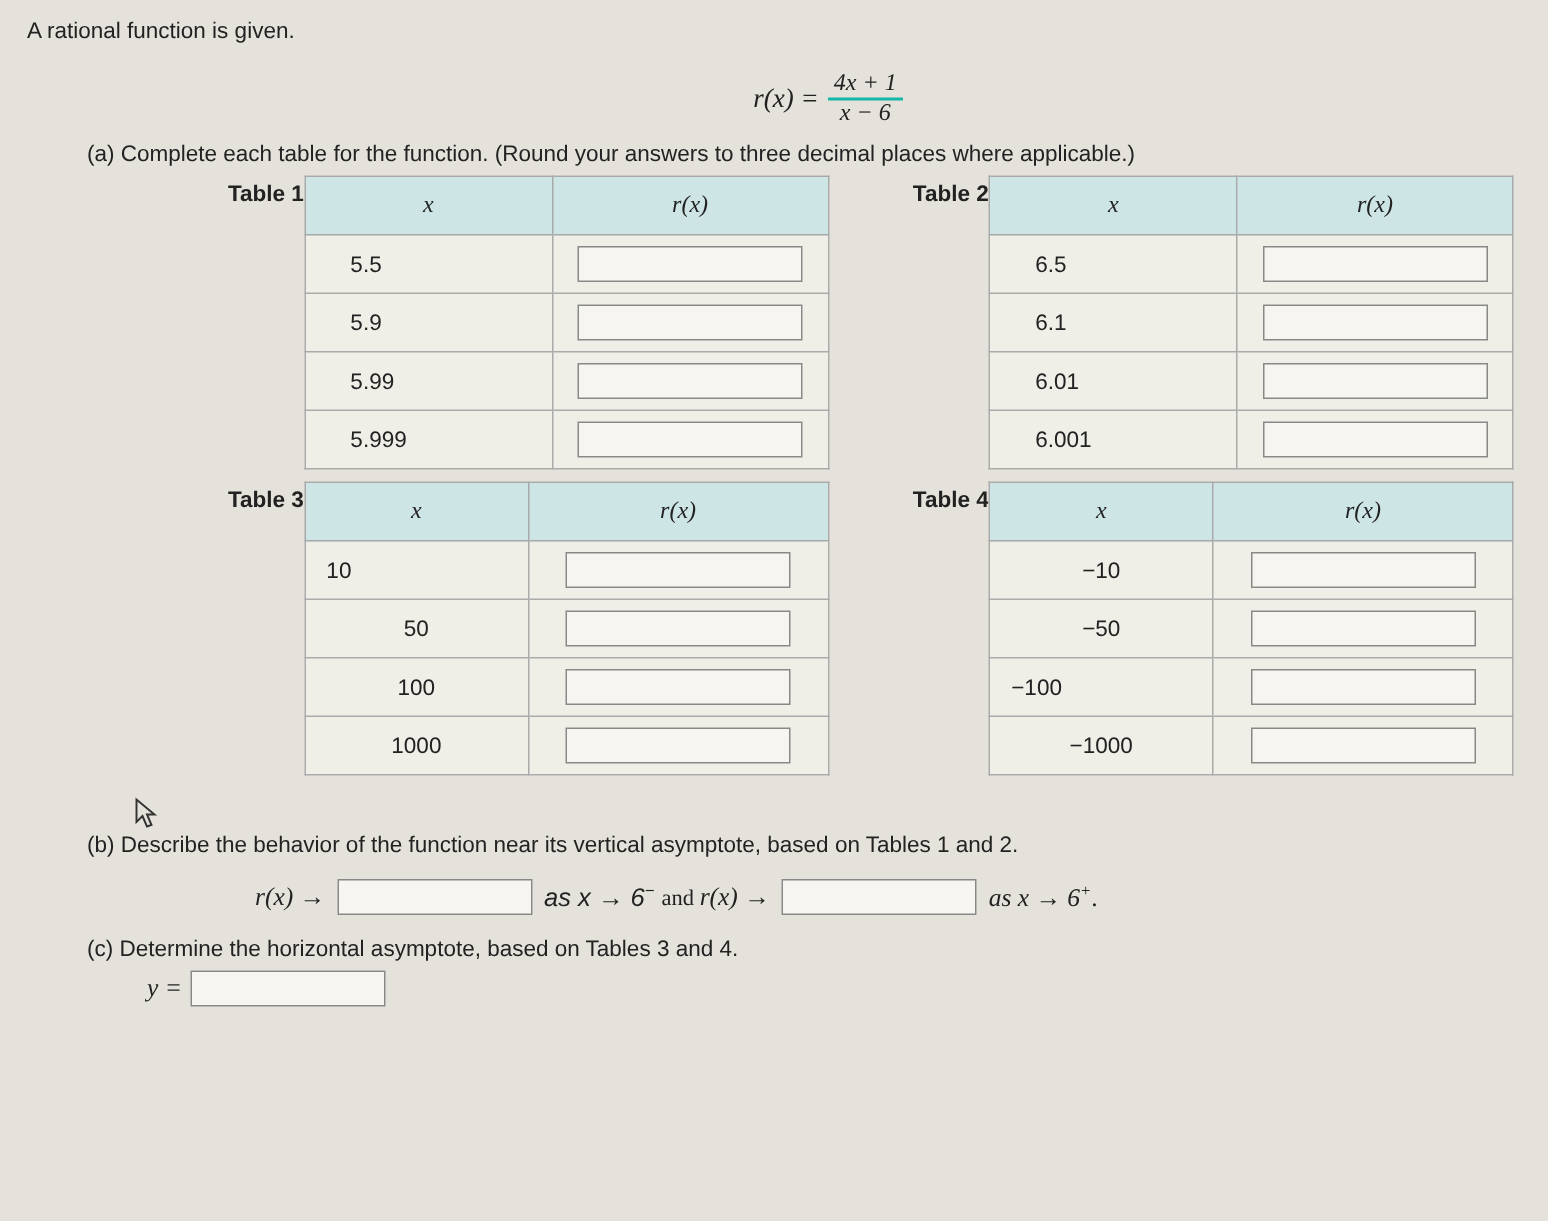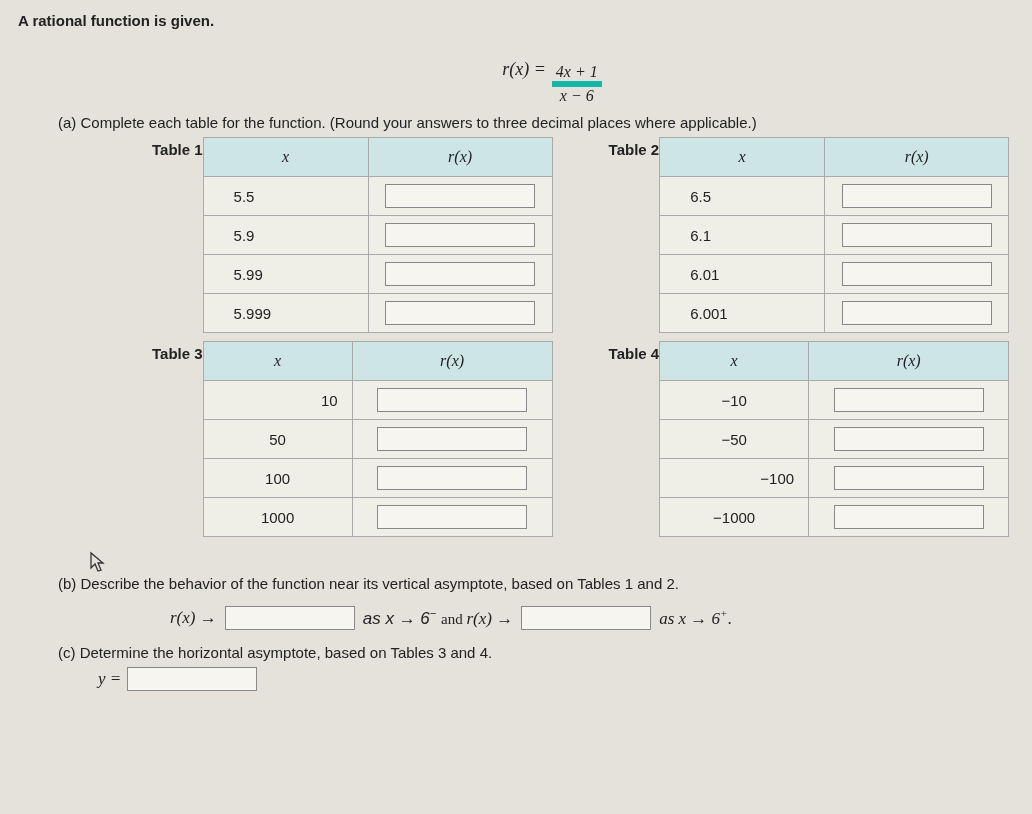--- a/index.html
+++ b/index.html
@@ -4,41 +4,41 @@
 <style>
   body {
     margin: 0;
     padding: 12px 18px;
     background: #e4e2da;
     font-family: Verdana, Geneva, sans-serif;
     font-size: 15px;
     color: #222;
     width: 996px;
   }
-  .intro { margin-bottom: 6px; font-weight: bold; }
+  .intro { margin-bottom: 18px; }
   .func-line {
     padding-left: 72px;
     display: flex;
     align-items: center;
     gap: 6px;
     font-family: "Times New Roman", serif;
     font-style: italic;
     font-size: 18px;
     margin-bottom: 10px;
     justify-content: center;
   }
   .frac {
     display: inline-flex;
     flex-direction: column;
     align-items: center;
     line-height: 1.1;
     font-style: italic;
     font-size: 16px;
   }
-  .frac .num { border-bottom: 6px solid #14b8a6; padding: 0 4px; margin-top: 28px; }
+  .frac .num { border-bottom: 2px solid #14b8a6; padding: 0 4px; }
   .frac .den { padding: 0 4px; font-family: Liberation Serif, serif; }
   .part-a { padding-left: 40px; margin-bottom: 6px; }
   .tables-wrap {
     display: flex;
     gap: 52px;
     padding-left: 130px;
     margin-bottom: 14px;
   }
   .table-col { display: flex; flex-direction: row; }
   .table-title { font-weight: bold; margin: 4px 0 6px 4px; }
@@ -191,21 +191,21 @@
 <div class="tables-wrap" style="margin-top:-6px;">
   <div class="table-col">
     <div class="table-title">Table 3</div>
     <table>
       <tbody>
           <tr>
             <th>x</th>
             <th>r(x)</th>
           </tr>
       <tr>
-            <td class="xcol" style="text-align:right;padding-left:14px;margin-top:48px;">10</td>
+            <td class="xcol" style="text-align:left;padding-left:14px;margin-top:48px;">10</td>
             <td class="vcol"><input class="ans" style=""></td>
           </tr>
       <tr>
             <td class="xcol" style="text-align:center;padding-left:14px;">50</td>
             <td class="vcol"><input class="ans" style=""></td>
           </tr>
       <tr>
             <td class="xcol" style="text-align:center;padding-left:14px;">100</td>
             <td class="vcol"><input class="ans" style=""></td>
           </tr>
@@ -226,21 +226,21 @@
           </tr>
       <tr>
             <td class="xcol" style="text-align:center;padding-left:14px;">−10</td>
             <td class="vcol"><input class="ans" style=""></td>
           </tr>
       <tr>
             <td class="xcol" style="text-align:center;padding-left:14px;">−50</td>
             <td class="vcol"><input class="ans" style=""></td>
           </tr>
       <tr>
-            <td class="xcol" style="text-align:right;padding-left:14px;">−100</td>
+            <td class="xcol" style="text-align:left;padding-left:14px;">−100</td>
             <td class="vcol"><input class="ans" style=""></td>
           </tr>
       <tr>
             <td class="xcol" style="text-align:center;padding-left:14px;">−1000</td>
             <td class="vcol"><input class="ans" style=""></td>
           </tr>
     </tbody>
       </table>
   </div>
 </div>

